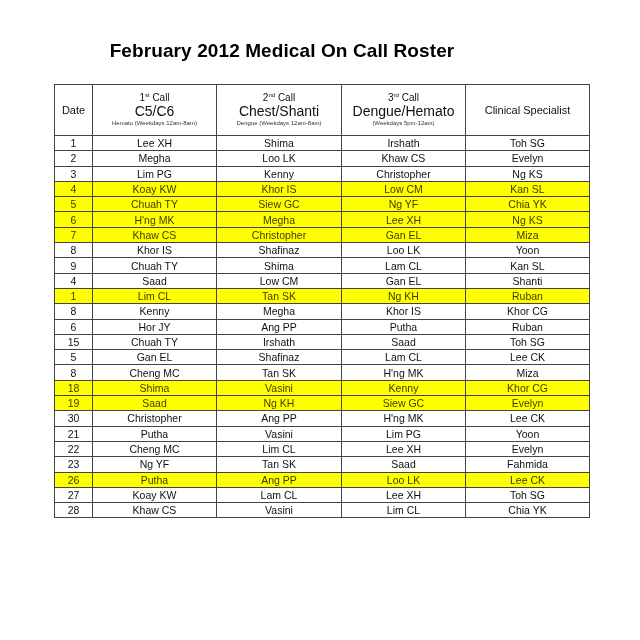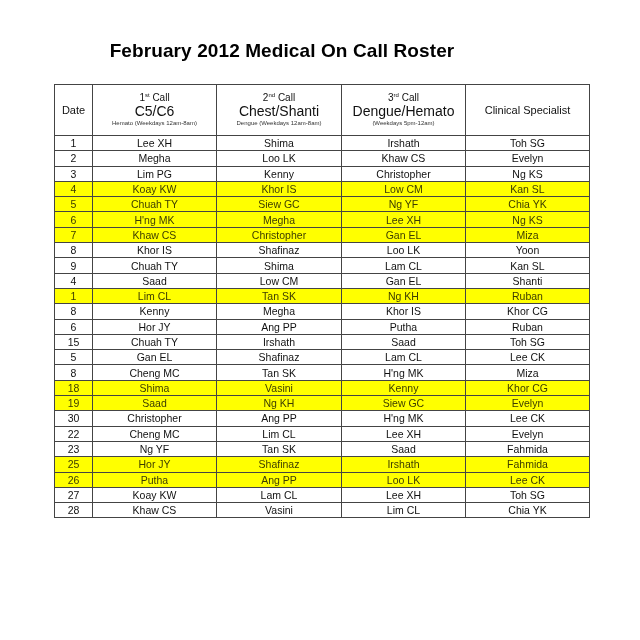--- a/index.html
+++ b/index.html
@@ -253,41 +253,41 @@
         <td>Evelyn</td>
       </tr>
       <tr>
         <td>30</td>
         <td>Christopher</td>
         <td>Ang PP</td>
         <td>H'ng MK</td>
         <td>Lee CK</td>
       </tr>
       <tr>
+        <td>21</td>
+        <td>Putha</td>
+        <td>Vasini</td>
+        <td>Lim PG</td>
+        <td>Yoon</td>
+      </tr>
+      <tr>
         <td>22</td>
         <td>Cheng MC</td>
         <td>Lim CL</td>
         <td>Lee XH</td>
         <td>Evelyn</td>
       </tr>
       <tr>
         <td>23</td>
         <td>Ng YF</td>
         <td>Tan SK</td>
         <td>Saad</td>
         <td>Fahmida</td>
       </tr>
       <tr class="hl">
-        <td>25</td>
-        <td>Hor JY</td>
-        <td>Shafinaz</td>
-        <td>Irshath</td>
-        <td>Fahmida</td>
-      </tr>
-      <tr class="hl">
         <td>26</td>
         <td>Putha</td>
         <td>Ang PP</td>
         <td>Loo LK</td>
         <td>Lee CK</td>
       </tr>
       <tr>
         <td>27</td>
         <td>Koay KW</td>
         <td>Lam CL</td>

